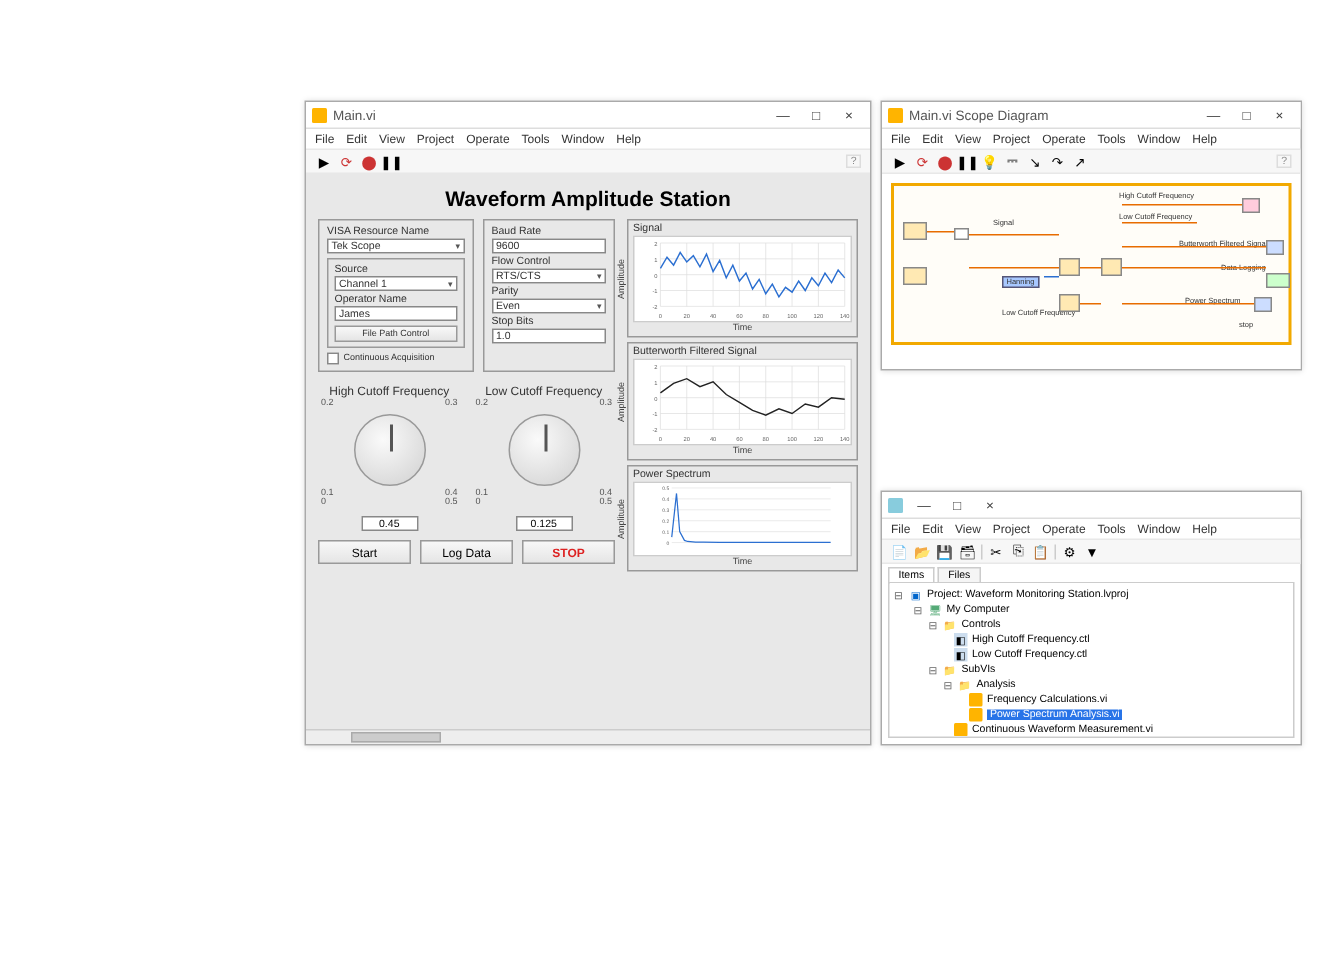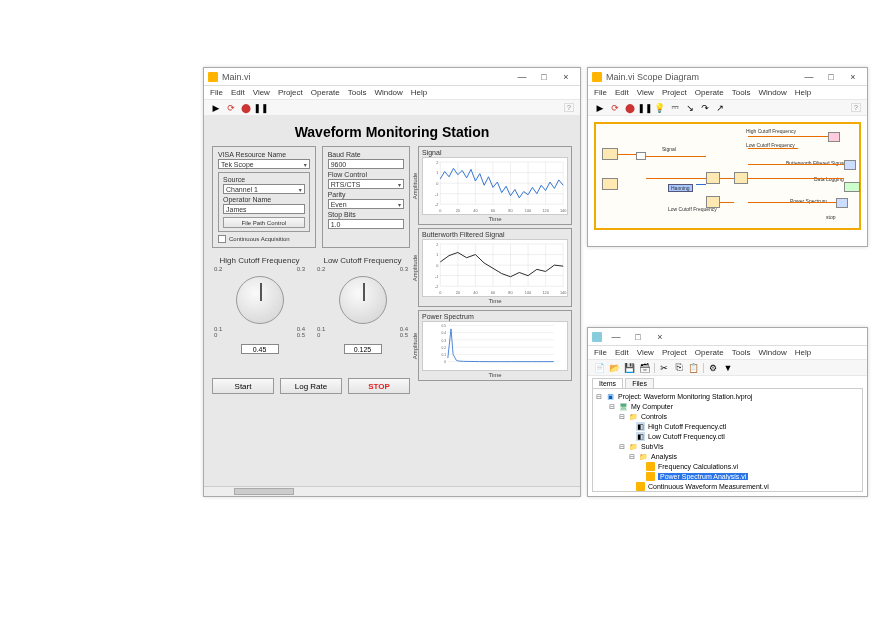--- a/index.html
+++ b/index.html
@@ -33,21 +33,21 @@
 .chart-area { position: relative; background: #fff; border: 1px solid #ccc; height: 58px; }
 .chart-area.short { height: 50px; }
 .ylabel { position: absolute; left: -8px; top: 50%; transform: translate(-50%,-50%) rotate(-90deg); font-size: 6px; color: #444; transform-origin: center; }
 .xlabel { text-align: center; font-size: 6px; color: #444; margin-top: 1px; }
 .chart-area svg { width: 100%; height: 100%; display: block; }
 .knob-wrap { text-align: center; }
 .knob { width: 48px; height: 48px; border-radius: 50%; background: radial-gradient(circle at 40% 35%, #fafafa, #d0d0d0); border: 1px solid #999; margin: 4px auto 2px; position: relative; }
 .knob::after { content: ""; position: absolute; width: 2px; height: 18px; background: #555; left: 50%; top: 6px; transform-origin: bottom; }
 .knob-ticks { font-size: 6px; display: flex; justify-content: space-between; padding: 0 2px; color: #555; }
 .valbox { background: #fff; border: 1px solid #888; width: 38px; height: 10px; margin: 6px auto 0; font-size: 7px; display: flex; align-items: center; justify-content: center; }
-.mainbtns { display: flex; gap: 6px; margin-top: 24px; }
+.mainbtns { display: flex; gap: 6px; margin-top: 6px; }
 .mainbtn { flex: 1; height: 16px; background: linear-gradient(#f8f8f8,#e5e5e5); border: 1px solid #999; font-size: 8px; display: flex; align-items: center; justify-content: center; cursor: pointer; }
 .mainbtn.stop { color: #d22; font-weight: 600; }
 .scrollbar-h { height: 10px; background: #eee; border-top: 1px solid #ccc; display: flex; align-items: center; }
 .scrollbar-h .thumb { width: 60px; height: 7px; background: #ccc; border: 1px solid #aaa; margin-left: 30px; }
 
 
 #win-bd { left: 384px; top: 0; width: 281px; height: 180px; }
 #win-bd .content { background: #fff; padding: 6px; }
 .bd-canvas { border: 2px solid #f2a900; background: #fffdf8; width: 100%; height: 108px; position: relative; font-size: 5px; }
 .bd-node { position: absolute; border: 1px solid #888; background: #ffe9b3; padding: 0 1px; }
@@ -98,21 +98,21 @@
     <span>Help</span>
   </div>
   <div class="toolbar">
     <span class="tb-btn">▶</span>
     <span class="tb-btn" style="color:#c33">⟳</span>
     <span class="tb-btn" style="color:#c33">⬤</span>
     <span class="tb-btn">❚❚</span>
     <span class="context">?</span>
   </div>
   <div class="content">
-    <div class="panel-title">Waveform Monitoring Station</div>
+    <div class="panel-title">Waveform Amplitude Station</div>
     <div class="row">
 
       <div style="width:198px">
         <div class="row" style="gap:6px">
           <div class="box" style="flex:1.2">
             <span class="lbl">VISA Resource Name</span>
             <div class="field combo">
                   <span>Tek Scope</span>
                 </div>
             <div class="inset">
@@ -183,21 +183,21 @@
             <div class="knob-ticks">
                   <span>0</span>
                   <span>0.5</span>
                 </div>
             <div class="valbox">0.125</div>
           </div>
         </div>
 
         <div class="mainbtns">
           <div class="mainbtn">Start</div>
-          <div class="mainbtn">Log Rate</div>
+          <div class="mainbtn">Log Data</div>
           <div class="mainbtn stop">STOP</div>
         </div>
       </div>
 
       <div style="flex:1">
         <div class="chart">
           <div class="chart-title">Signal</div>
           <div class="chart-area">
             <span class="ylabel">Amplitude</span>
             <svg id="svg-signal" viewBox="0 0 150 58">

